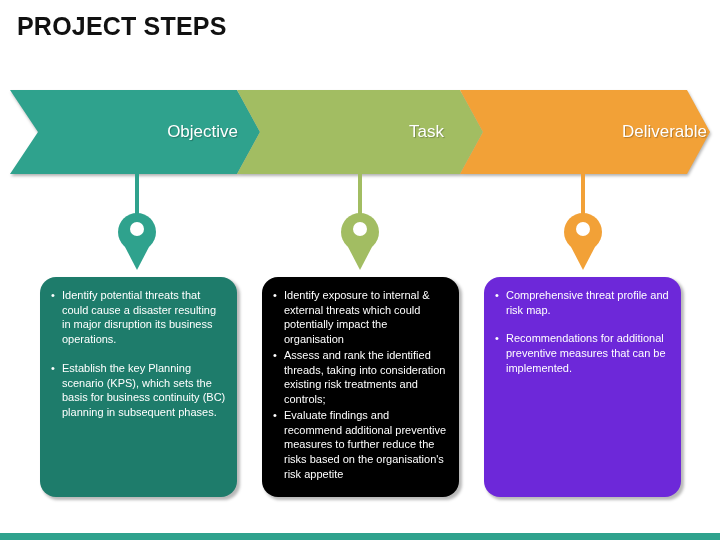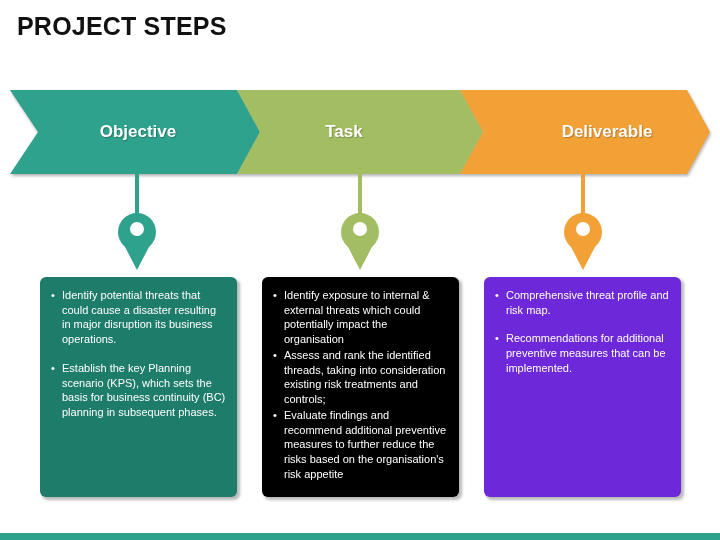--- a/index.html
+++ b/index.html
@@ -11,26 +11,26 @@
     position:absolute;left:17px;top:12px;font-size:25px;font-weight:bold;
     color:#111111;letter-spacing:0.2px;
   }
   .subtitle{
     position:absolute;left:17px;top:47px;font-size:19px;color:#1a1a1a;
   }
   svg.diagram{position:absolute;left:0;top:0;width:720px;height:540px;}
   .arrow-shadow{filter:drop-shadow(1.5px 2px 1.5px rgba(0,0,0,0.30));}
   .arrow-label{
     position:absolute;top:119px;width:200px;height:26px;line-height:26px;
-    text-align:center;color:#ffffff;font-size:17px;font-weight:bold;
+    text-align:right;color:#ffffff;font-size:17px;font-weight:normal;
     text-shadow:1px 1px 1px rgba(0,0,0,0.25);
   }
   .lbl-0{left:38px;} .lbl-1{left:244px;} .lbl-2{left:507px;}
   .step-box{
-    position:absolute;top:277px;width:197px;height:220px;border-radius:6px;
+    position:absolute;top:277px;width:197px;height:220px;border-radius:16px;
     box-shadow:2.5px 2.5px 3px rgba(0,0,0,0.28);
     color:#ffffff;box-sizing:border-box;padding:11px 10px 8px 8px;
   }
   .box-0{left:40px;} .box-1{left:262px;} .box-2{left:484px;}
   .step-box ul{margin:0;padding:0;list-style:none;}
   .step-box li{
     position:relative;padding-left:14px;font-size:11px;line-height:1.34;
   }
   .step-box li::before{
     content:"\2022";position:absolute;left:3px;top:0;font-size:11px;

